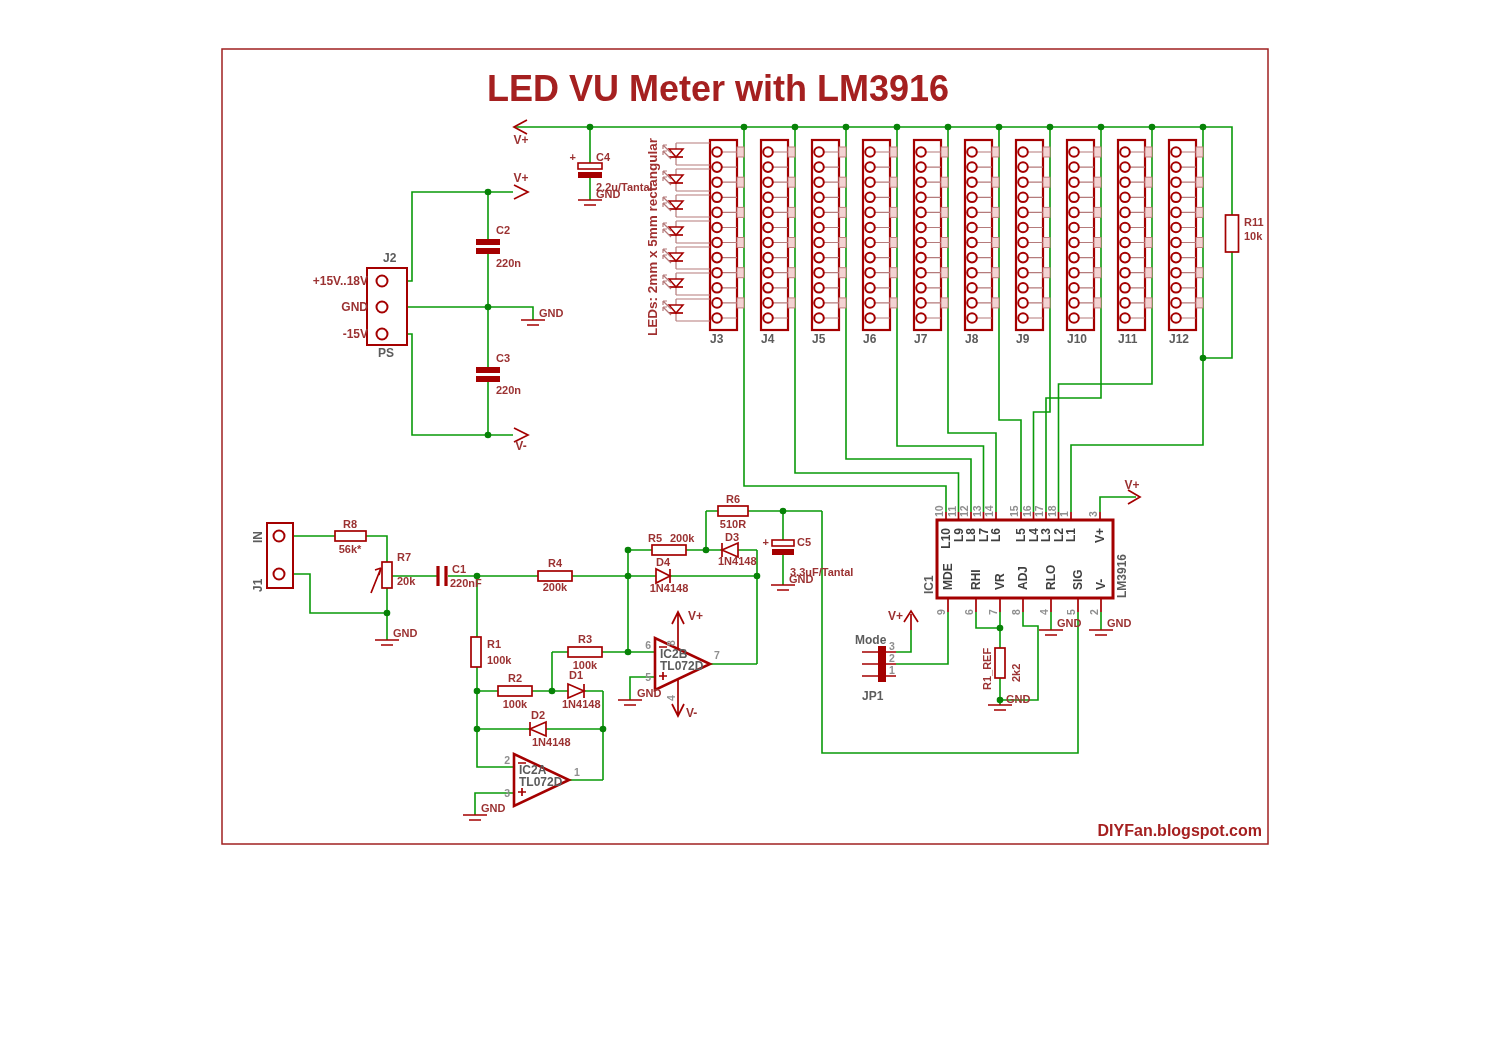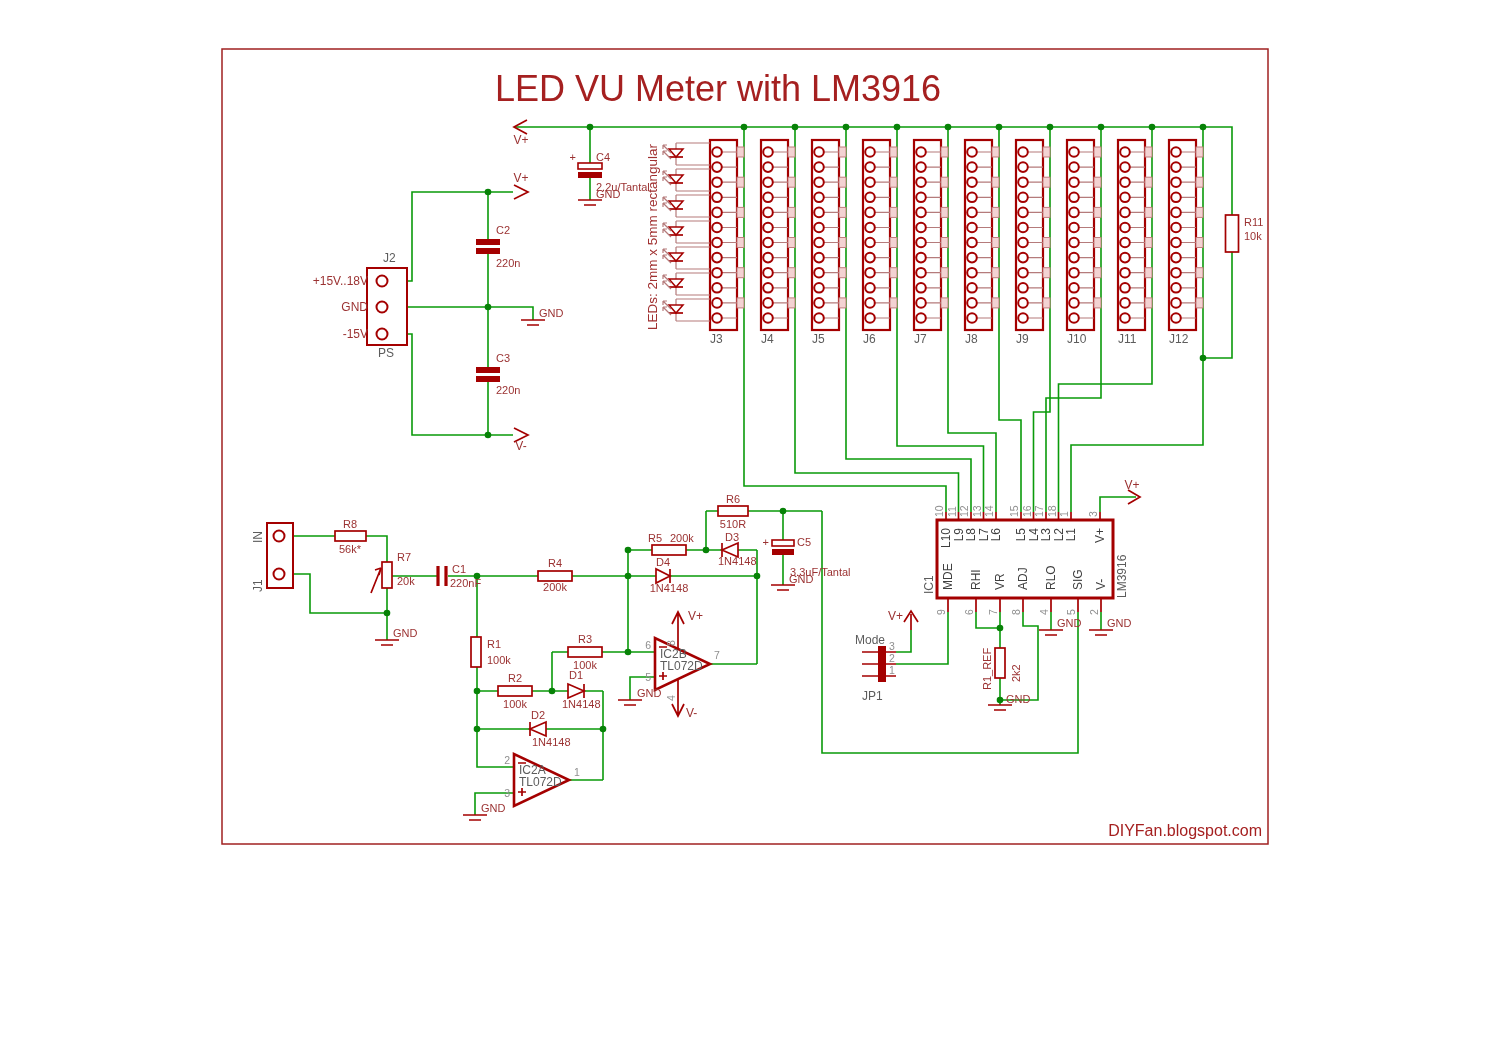--- a/index.html
+++ b/index.html
@@ -1,16 +1,16 @@
 <!DOCTYPE html>
 <html><head>
 <meta charset="utf-8">
 <style>
   html,body{margin:0;padding:0;background:#ffffff;}
-  .stage{position:relative;width:1497px;height:1056px;background:#fff;font-family:"Liberation Sans",sans-serif;}
+  .stage{position:relative;width:1497px;height:1056px;background:#fff;font-family:"Liberation Sans",sans-serif;font-weight:bold;}
   svg{position:absolute;left:0;top:0;}
   .w{stroke:#0a9a0a;stroke-width:1.6;fill:none;}
   .dot{fill:#078207;}
   .mk{stroke:#a40000;stroke-width:1.7;fill:none;}
   .mkf{stroke:#a40000;stroke-width:1.7;fill:#ffffff;}
   .plate{fill:#a40000;stroke:none;}
   .plateo{fill:#ffffff;stroke:#a40000;stroke-width:1.6;}
   .cbox{fill:#ffffff;stroke:#a40000;stroke-width:2.2;}
   .tab{fill:#f3d2d2;stroke:#c27e7e;stroke-width:1;}
   .pale{stroke:#b57b7b;stroke-width:1.2;fill:none;}

